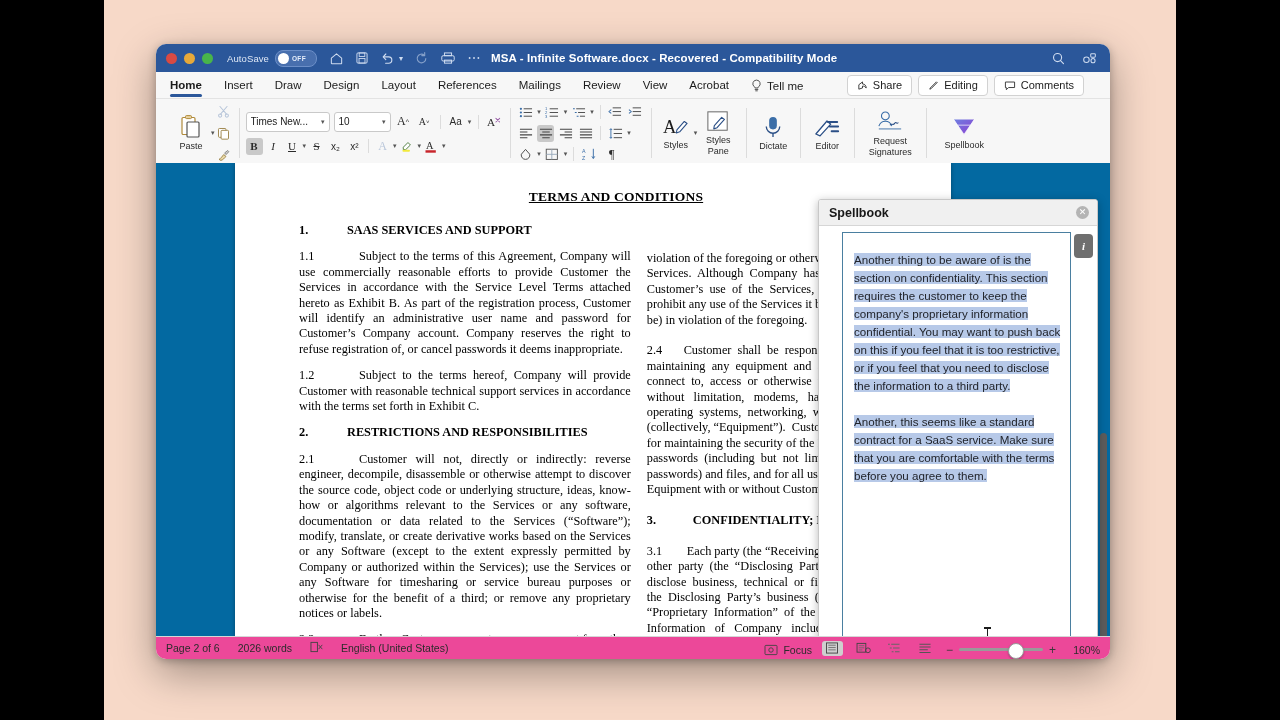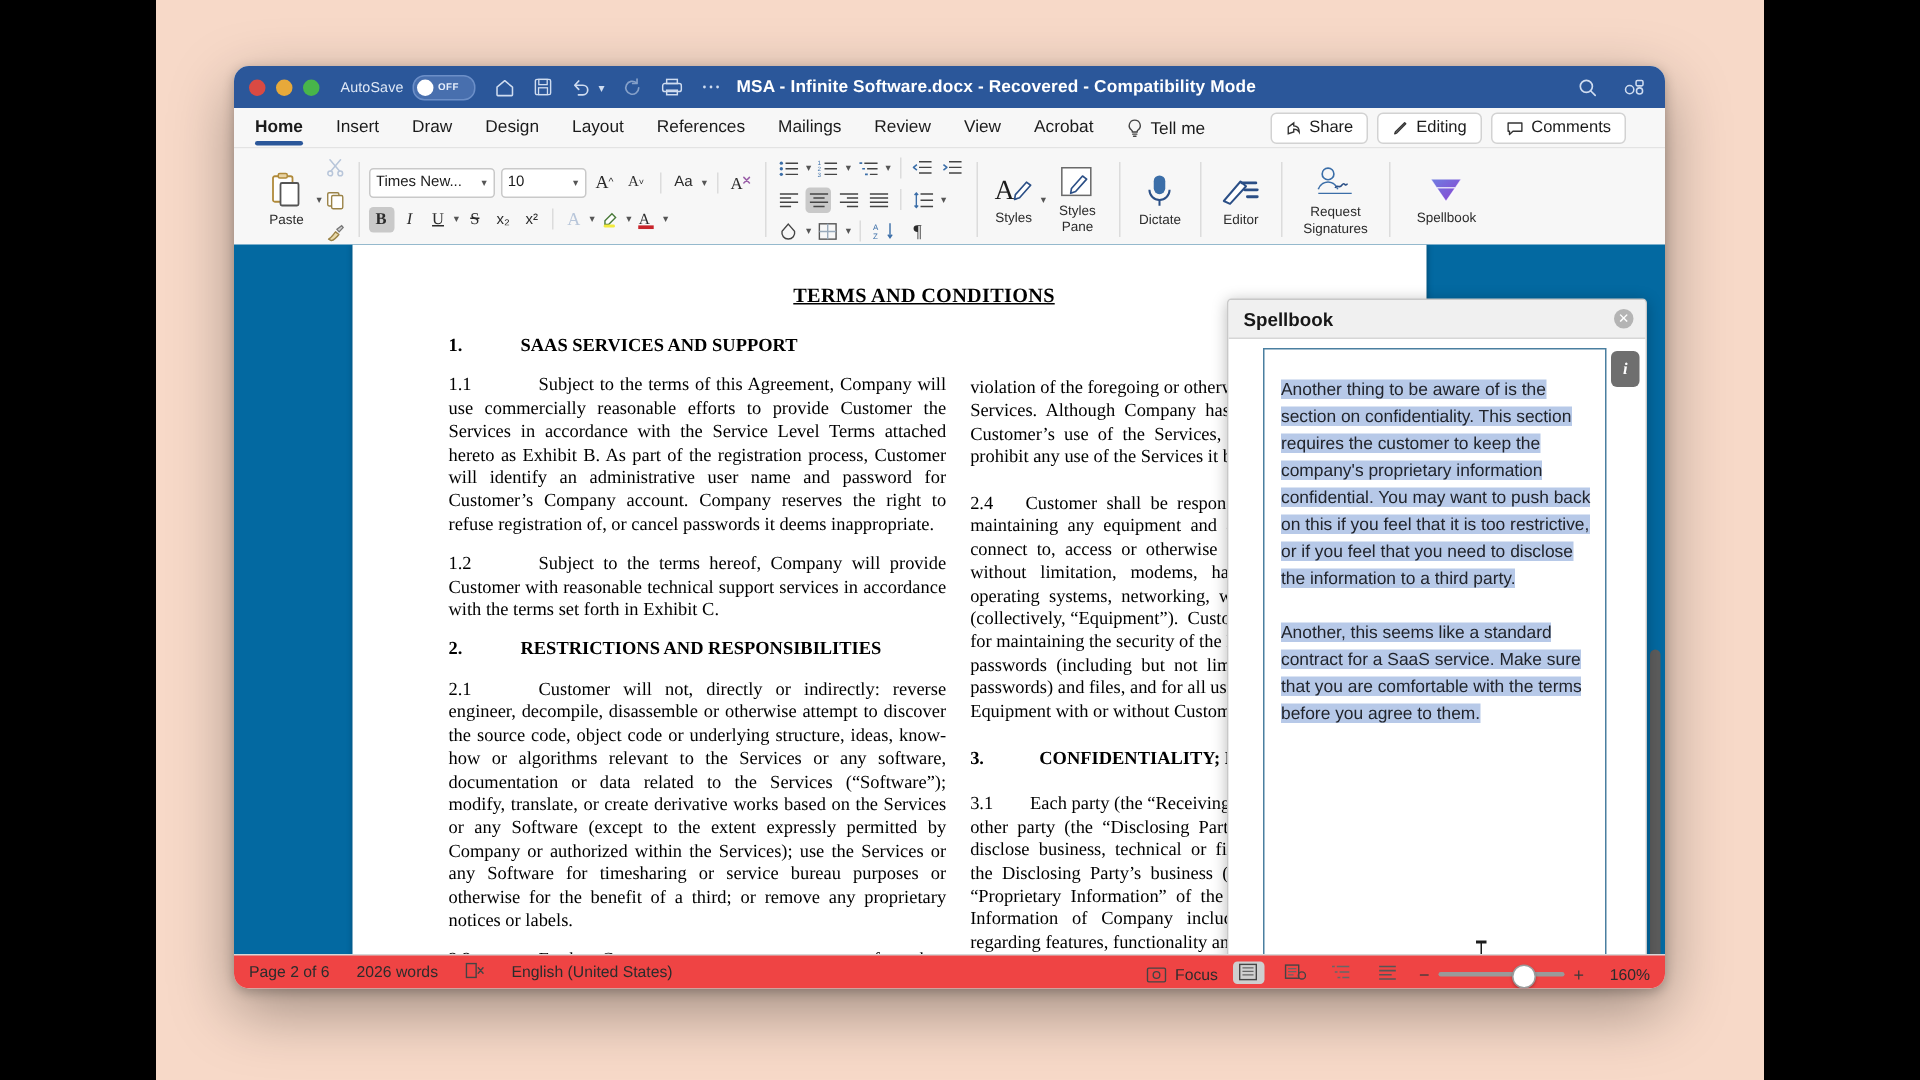--- a/index.html
+++ b/index.html
@@ -184,21 +184,21 @@
     font-size:11px;font-style:italic;font-weight:bold;font-family:"Liberation Serif",serif;
   }
   .sb-caret{
     position:absolute;left:144px;bottom:12px;width:1px;height:19px;background:#1c1c1c;
   }
   .sb-caret:before{content:"";position:absolute;left:-3px;top:-1px;width:7px;height:1.5px;background:#1c1c1c;}
   .sb-caret:after{content:"";position:absolute;left:-3px;bottom:0;width:7px;height:1.5px;background:#1c1c1c;}
 
   
   .statusbar{
-    position:absolute;left:0;right:0;bottom:0;height:22px;background:#ef4444;
+    position:absolute;left:0;right:0;bottom:0;height:22px;background:#ec4899;
     border-top:1px solid #d6d6d6;display:flex;align-items:center;
     padding:0 10px;font-size:10.5px;color:#2c2c2c;
   }
   .st{margin-right:18px;white-space:nowrap;}
   .status-right{position:absolute;right:10px;display:flex;align-items:flex-end;gap:10px;}
   .viewbtn{width:21px;height:15px;display:flex;align-items:center;justify-content:center;border-radius:3px;}
   .viewbtn.sel{background:#cfcfcf;}
   .zoomslider{display:flex;align-items:center;gap:6px;}
   .ztrack{position:relative;width:84px;height:3px;background:#9a9a9a;border-radius:2px;}
   .zknob{position:absolute;left:49px;top:-5.5px;width:14px;height:14px;border-radius:50%;background:#fff;border:1px solid #9a9a9a;box-shadow:0 1px 2px rgba(0,0,0,.25);}
@@ -635,20 +635,21 @@
               <div class="dp">
                 <span class="num">2.2</span><span>Further, Customer may not remove or export from the</span>
               </div>
             </div>
             <div class="colR" style="padding-top:62px;">
               <div id="right-col-lines">
                   <div class="dp" style="margin: 0px; white-space: pre;">violation of the foregoing or otherwise from</div>
                   <div class="dp" style="margin: 0px; white-space: pre;">Services.  Although  Company  has  no  obl</div>
                   <div class="dp" style="margin: 0px; white-space: pre;">Customer’s  use  of  the  Services,  Company  r</div>
                   <div class="dp" style="margin: 0px; white-space: pre;">prohibit any use of the Services it believes n</div>
+                  <div class="dp" style="margin: 0px; white-space: pre;">be) in violation of the foregoing.</div>
                   <div class="dp" style="margin: 0px; white-space: pre;">&nbsp;</div>
                   <div class="dp" style="margin: 0px; white-space: pre; font-weight: normal;">2.4       Customer  shall  be  responsible</div>
                   <div class="dp" style="margin: 0px; white-space: pre;">maintaining  any  equipment  and  ancillary</div>
                   <div class="dp" style="margin: 0px; white-space: pre;">connect  to,  access  or  otherwise  use  the</div>
                   <div class="dp" style="margin: 0px; white-space: pre;">without   limitation,   modems,   hardware,</div>
                   <div class="dp" style="margin: 0px; white-space: pre;">operating  systems,  networking,  web  ser</div>
                   <div class="dp" style="margin: 0px; white-space: pre;">(collectively, “Equipment”).  Customer shall</div>
                   <div class="dp" style="margin: 0px; white-space: pre;">for maintaining the security of the Equipmen</div>
                   <div class="dp" style="margin: 0px; white-space: pre;">passwords  (including  but  not  limited  to  adn</div>
                   <div class="dp" style="margin: 0px; white-space: pre;">passwords) and files, and for all uses of Cust</div>

